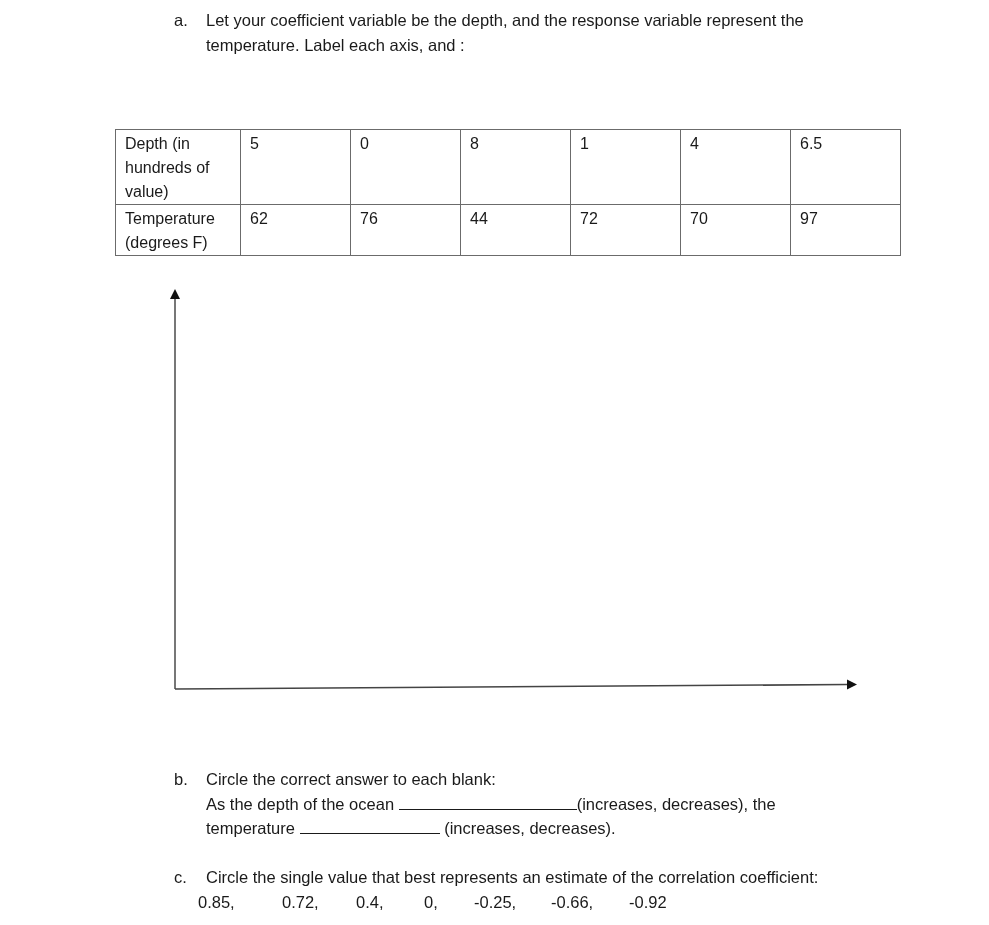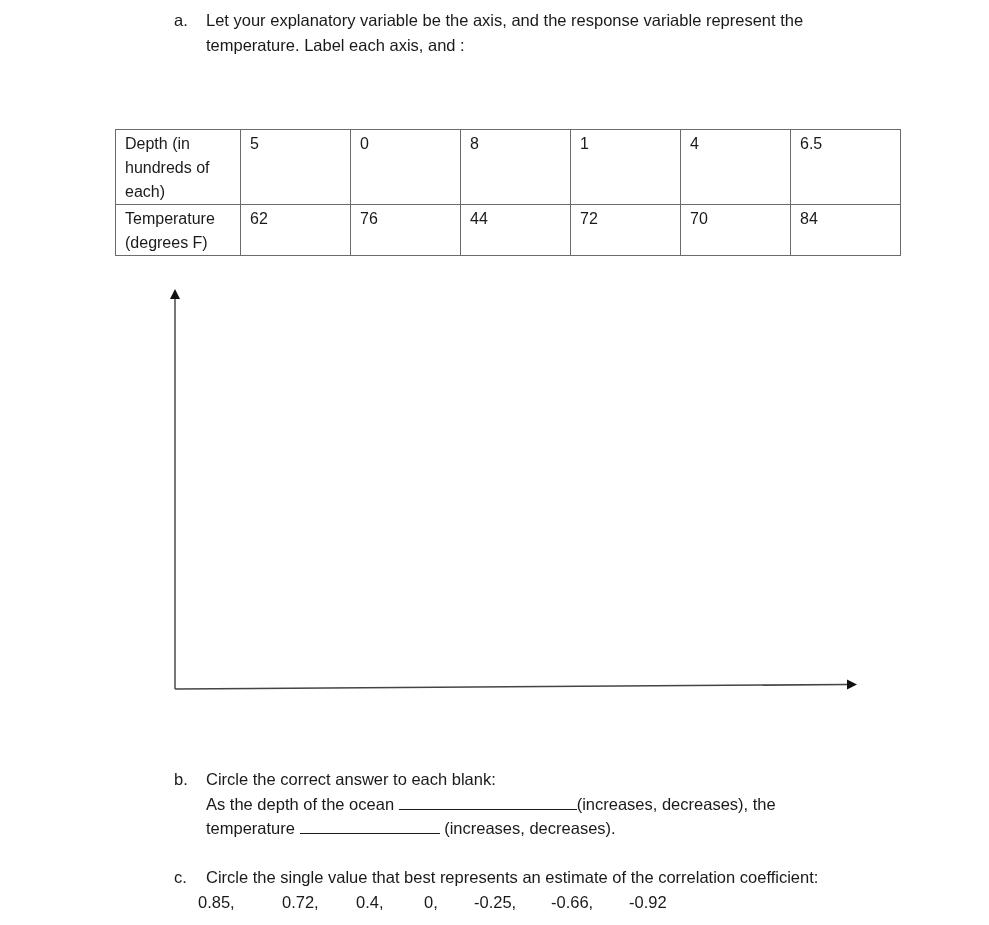--- a/index.html
+++ b/index.html
@@ -78,51 +78,51 @@
       height: 17px;
       vertical-align: baseline;
     }
   </style>
 </head>
 <body>
 
 <div class="q" id="qa">
   <span class="marker">a.</span>
   <div class="body">
-    <span class="line">Let your explanatory variable be the axis, and the response variable represent the</span>
+    <span class="line">Let your coefficient variable be the depth, and the response variable represent the</span>
     <span class="line">temperature. Label each axis, and :</span>
   </div>
 </div>
 
 <table class="data">
   <tbody>
       <tr class="r1">
     <td class="head">
       <span class="line">Depth (in</span>
       <span class="line">hundreds of</span>
-      <span class="line">each)</span>
+      <span class="line">value)</span>
     </td>
     <td class="c">5</td>
     <td class="c">0</td>
     <td class="c">8</td>
     <td class="c">1</td>
     <td class="c">4</td>
     <td class="c">6.5</td>
   </tr>
   <tr class="r2">
     <td class="head">
       <span class="line">Temperature</span>
       <span class="line">(degrees F)</span>
     </td>
     <td class="c">62</td>
     <td class="c">76</td>
     <td class="c">44</td>
     <td class="c">72</td>
     <td class="c">70</td>
-    <td class="c">84</td>
+    <td class="c">97</td>
   </tr>
 </tbody>
   </table>
 
 <svg id="graph" viewBox="0 0 989 925">
   <g>
     <line x1="175" y1="298" x2="175" y2="689" stroke="#555" stroke-width="1.6"></line>
     <polygon points="170,299 180,299 175,289" fill="#111"></polygon>
   </g>
   <g>

